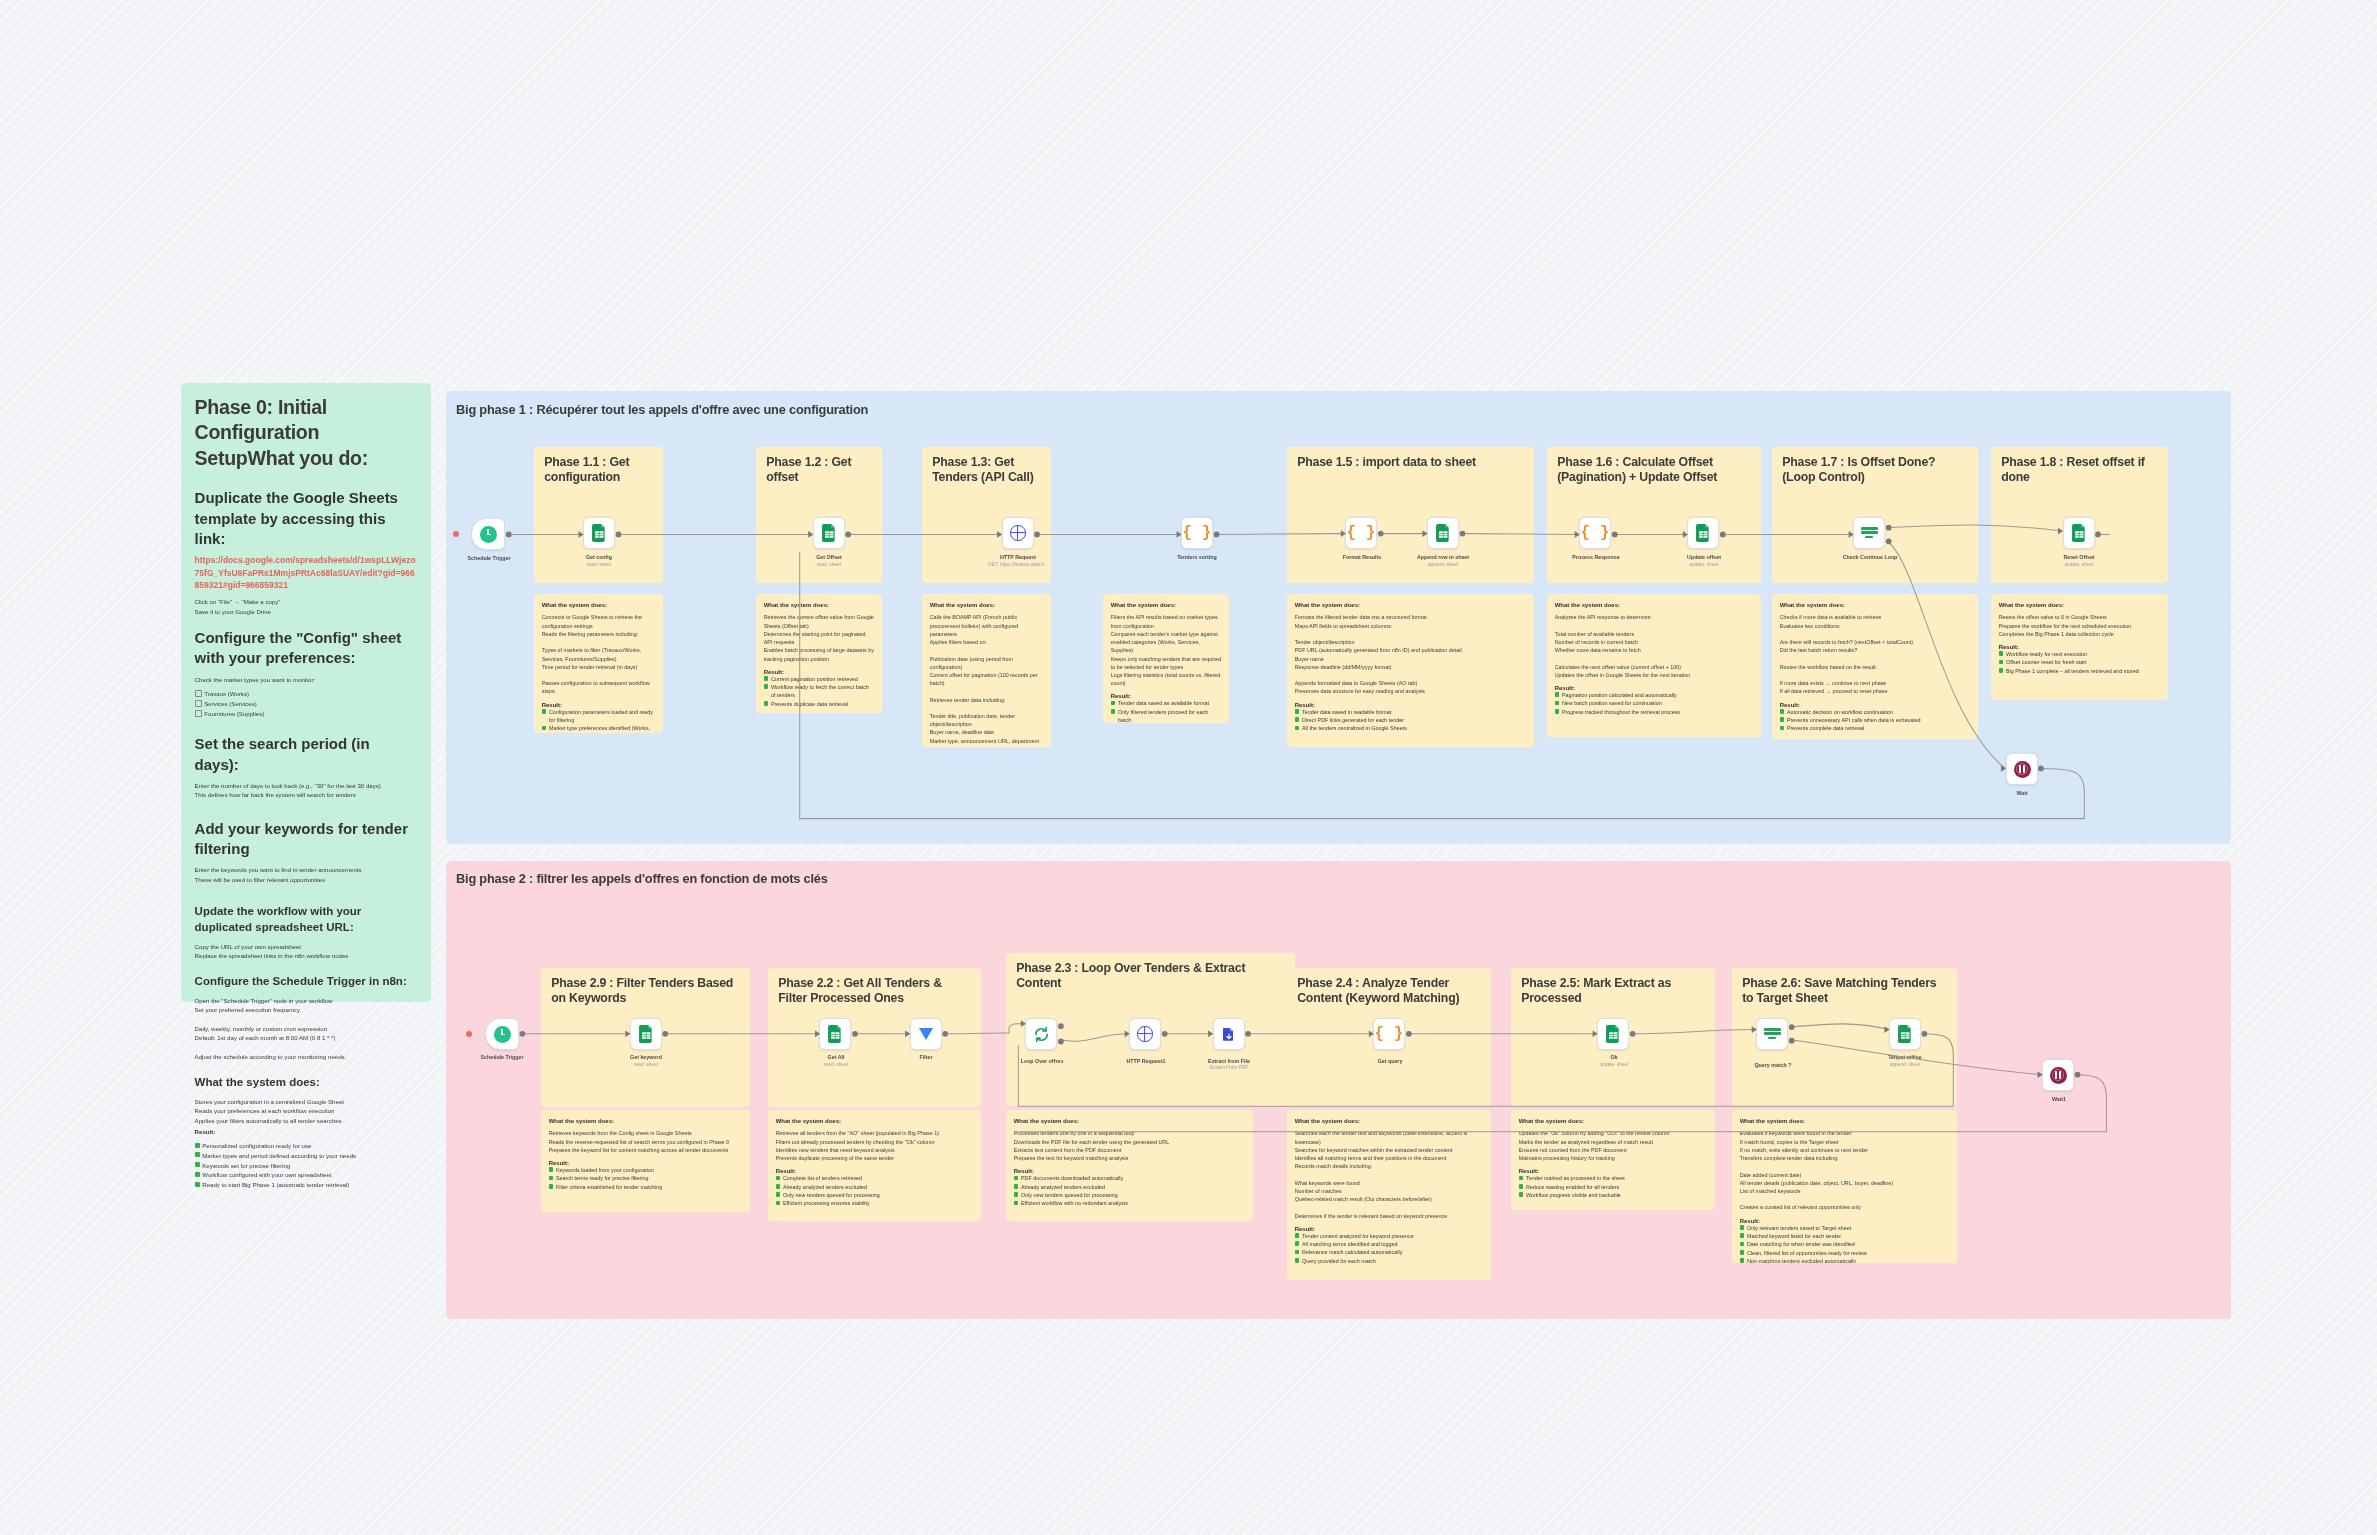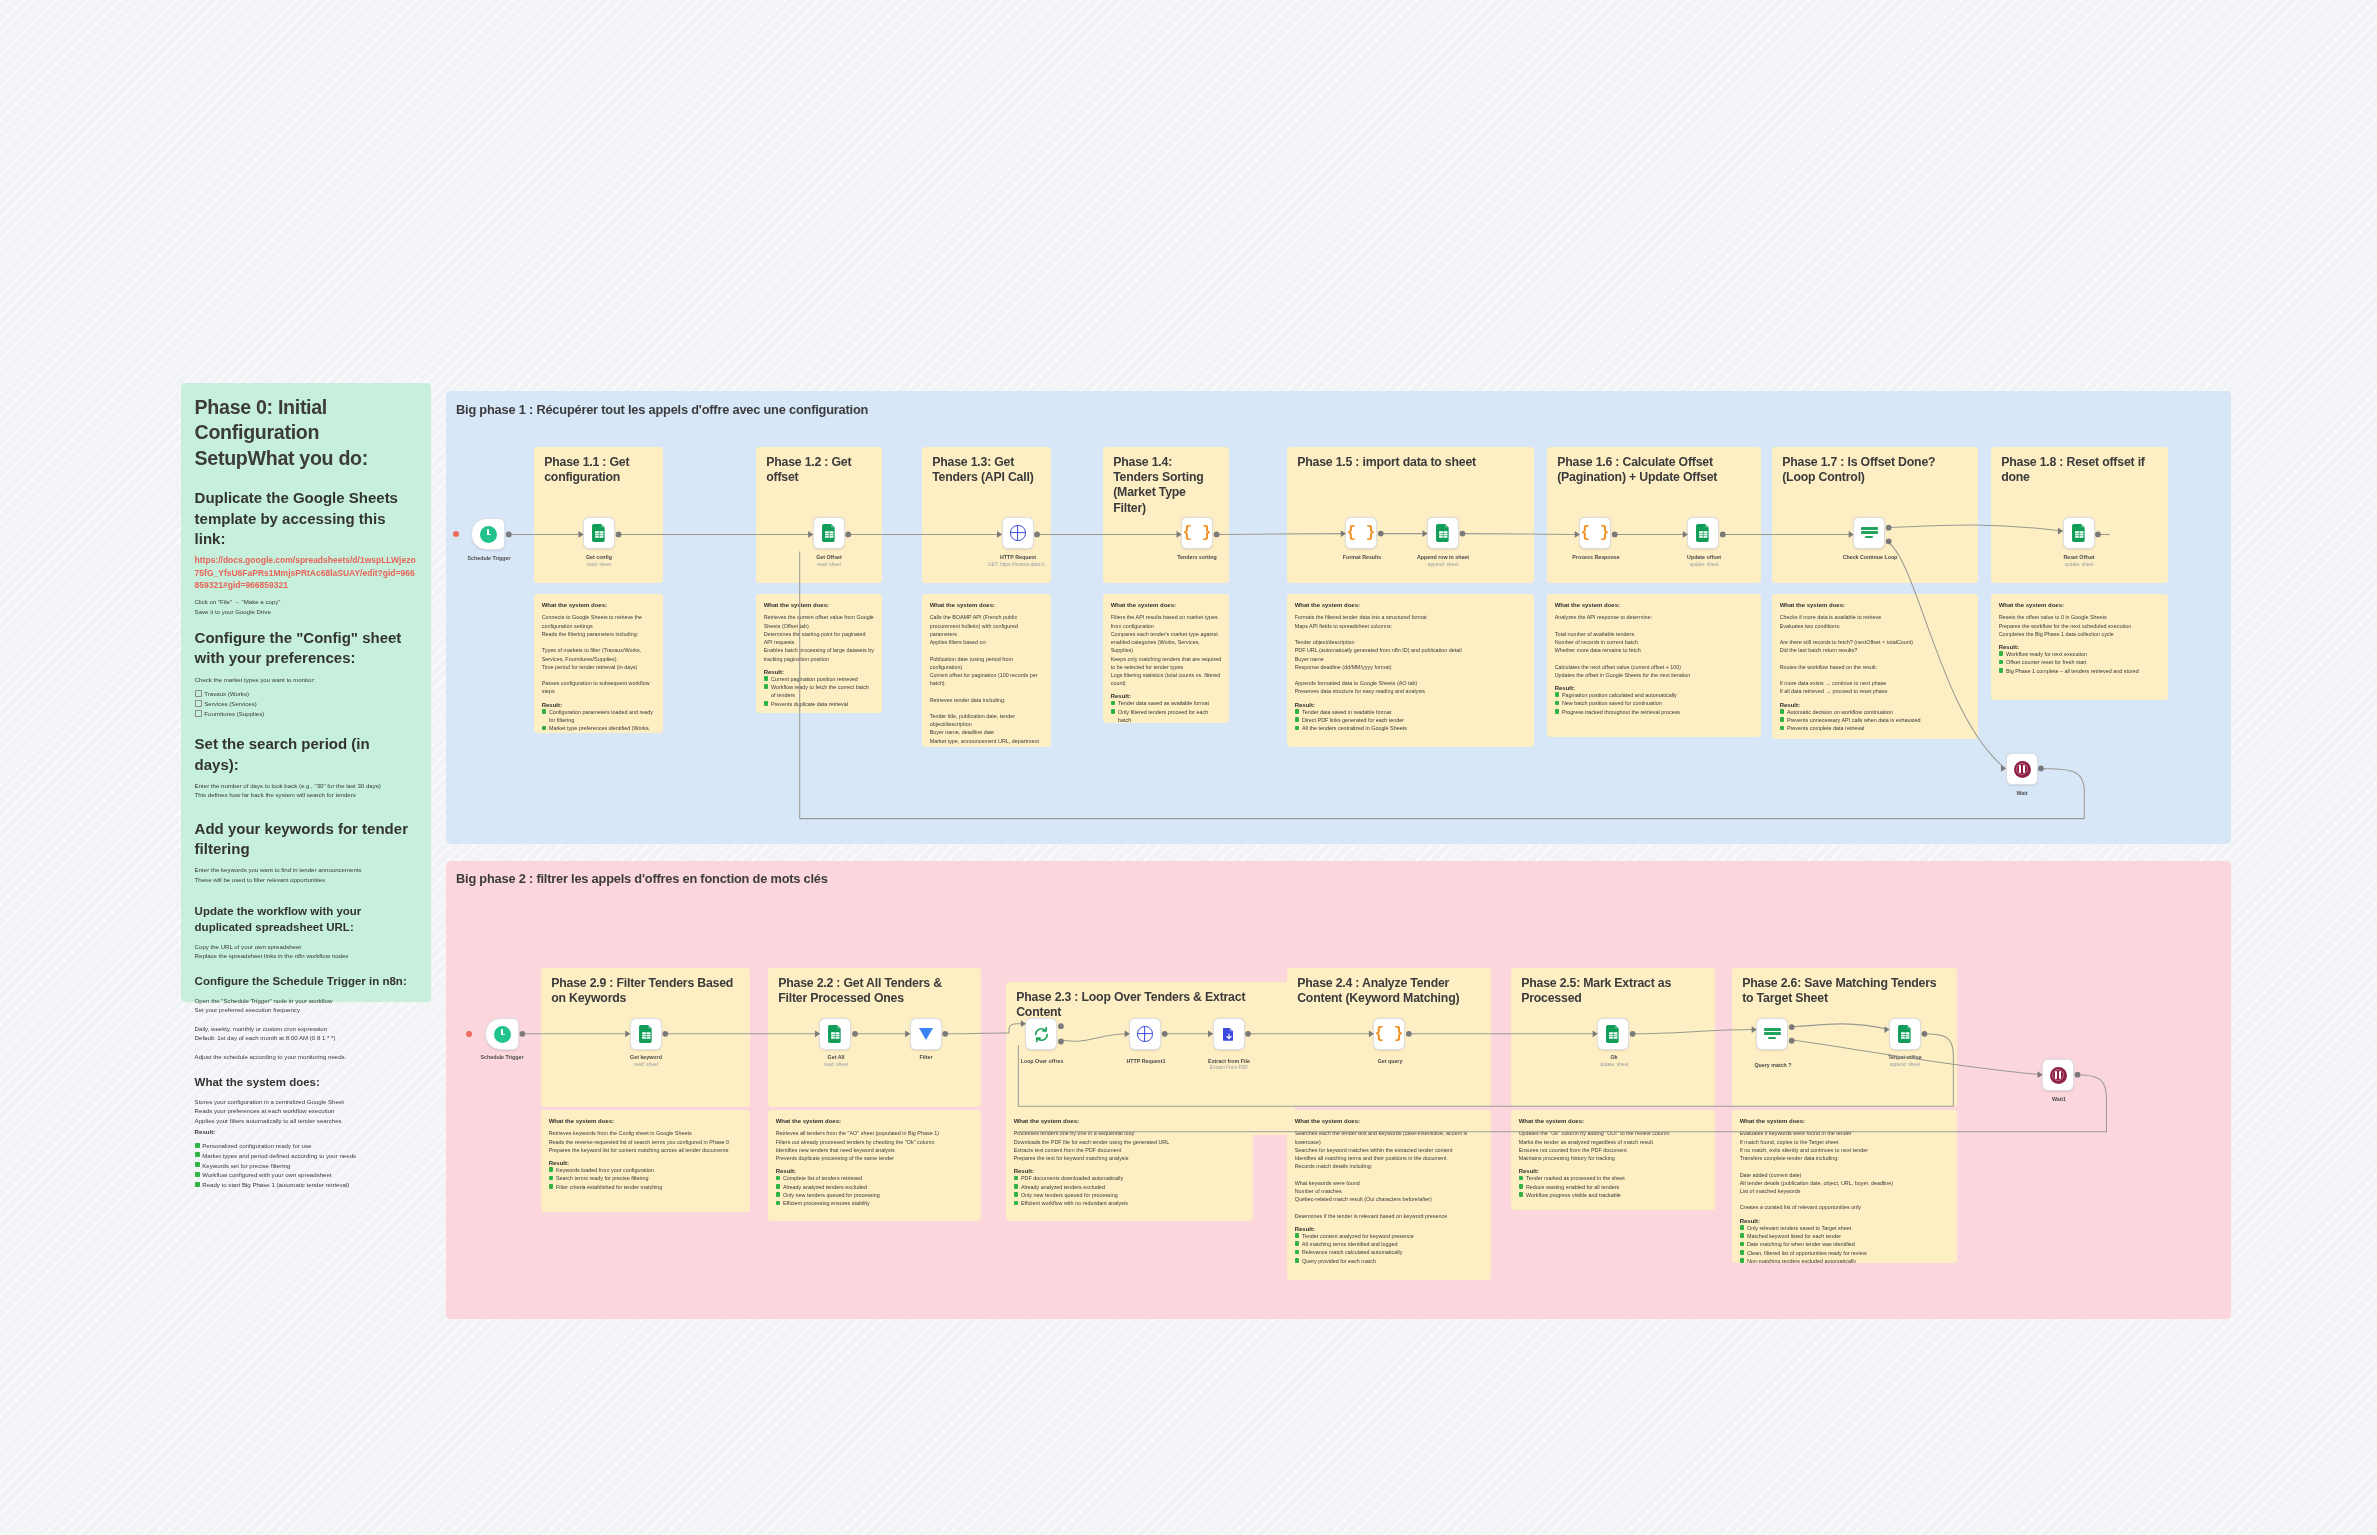--- a/index.html
+++ b/index.html
@@ -301,23 +301,20 @@
 Current offset for pagination (100 records per batch)
 
 Retrieves tender data including:
 
 Tender title, publication date, tender object/description
 Buyer name, deadline date
 Market type, announcement URL, department code</div>
 
   </div>
 
-  <div class="phase-card" style="left:1103px;top:447px;width:126px;height:136px;">
-    <div class="phase-title">Phase 1.4: Tenders Sorting (Market Type Filter)</div>
-  </div>
   <div class="node" style="left:1181px;top:517px;">
     <span class="ic-code">{ }</span>
   </div>
   <div class="node-label" style="left:1150px;top:554px;">Tenders sorting</div>
   <div class="desc-card" style="left:1103px;top:594px;width:126px;height:129px;">
     <div class="desc-h">What the system does:</div>
     <div class="desc-t">Filters the API results based on market types from configuration
 Compares each tender's market type against enabled categories (Works, Services, Supplies)
 Keeps only matching tenders that are required to be selected for tender types
 Logs filtering statistics (total counts vs. filtered count)</div>
@@ -574,21 +571,21 @@
     <div class="chk">
         <span class="box"></span>
         <span>Only new tenders queued for processing</span>
       </div>
     <div class="chk">
         <span class="box"></span>
         <span>Efficient processing ensures stability</span>
       </div>
   </div>
 
-  <div class="phase-card" style="left:1006px;top:953px;width:289px;height:153px;margin-top:29px;">
+  <div class="phase-card" style="left:1006px;top:953px;width:289px;height:153px;">
     <div class="phase-title">Phase 2.3 : Loop Over Tenders &amp; Extract Content</div>
   </div>
   <div class="node" style="left:1025px;top:1018px;">
     <svg class="ic ic-loop" viewBox="0 0 24 24">
         <path d="M4 12a8 8 0 0 1 13.5-5.8M20 12a8 8 0 0 1-13.5 5.8" stroke="#22a45d" stroke-width="2.4" fill="none" stroke-linecap="round"></path>
         <path d="M18.6 2.3v4.6h-4.6M5.4 21.7v-4.6h4.6" stroke="#22a45d" stroke-width="2.4" fill="none" stroke-linecap="round" stroke-linejoin="round"></path>
       </svg>
   </div>
   <div class="node-label" style="left:995px;top:1058px;">Loop Over offres</div>
   <div class="node" style="left:1129px;top:1018px;">

